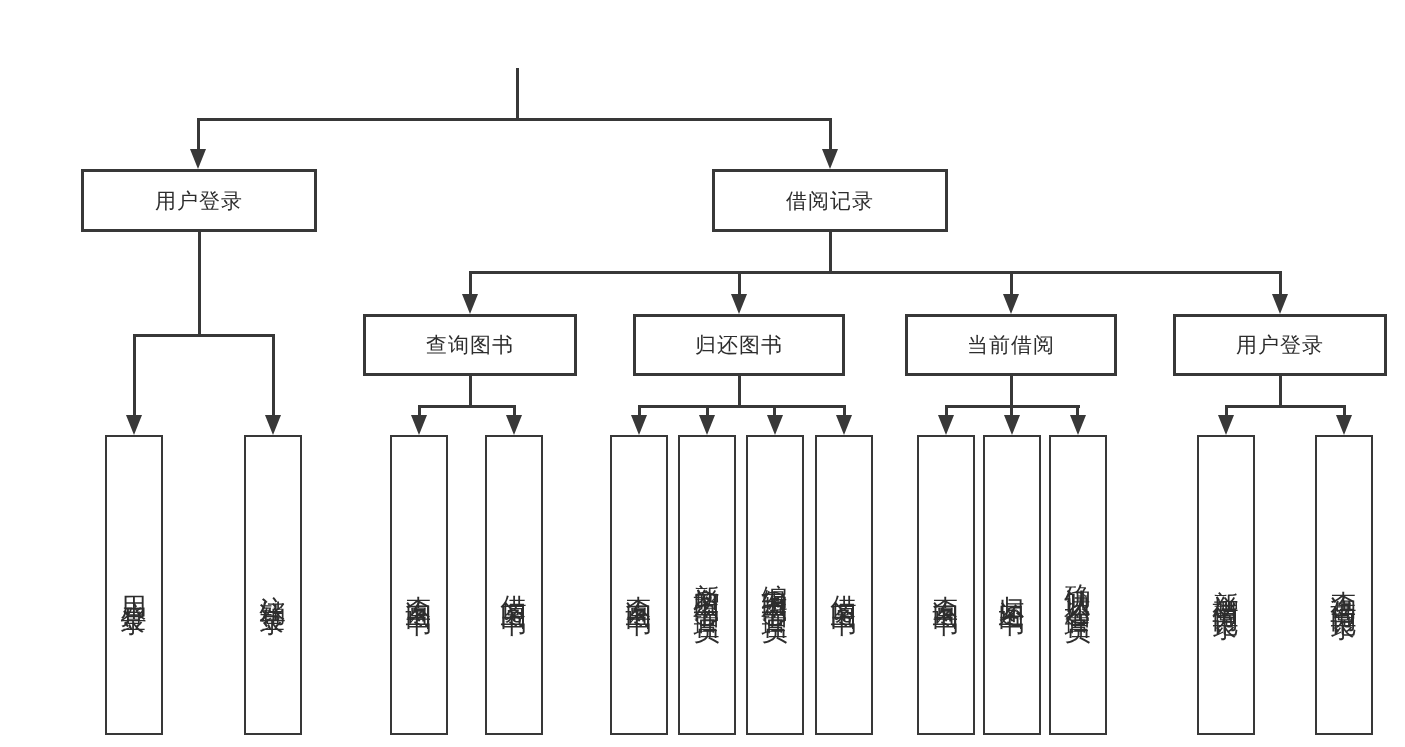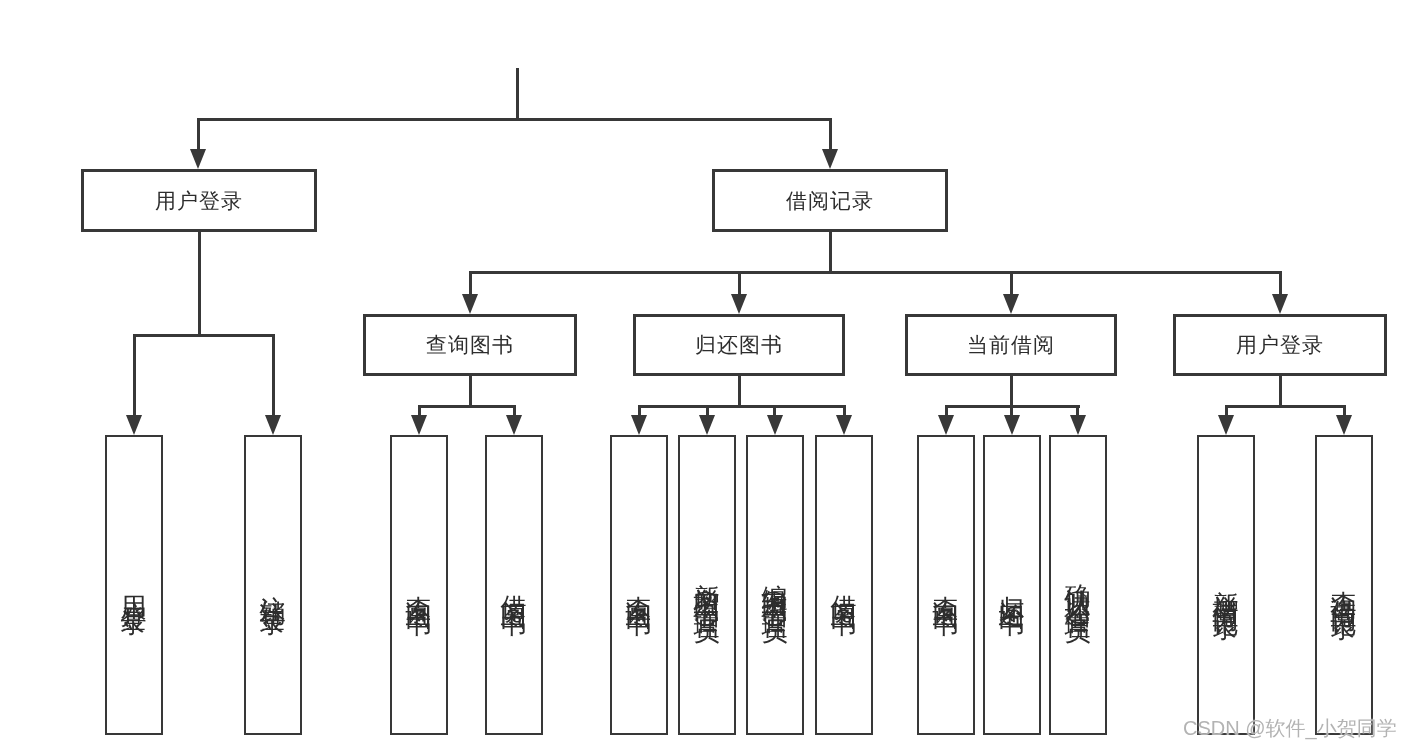--- a/index.html
+++ b/index.html
@@ -173,15 +173,14 @@
     <span class="vtext">确认归还（管理员）</span>
   </div>
 
   <div class="node leaf" style="left:1197px;top:435px;width:58px;height:300px;">
     <span class="vtext">新增借阅记录</span>
   </div>
   <div class="node leaf" style="left:1315px;top:435px;width:58px;height:300px;">
     <span class="vtext">查询借阅记录</span>
   </div>
 
-  <div class="watermark">CSDN @软件_小贺同学</div>
 
 </div>
 
 </body></html>

